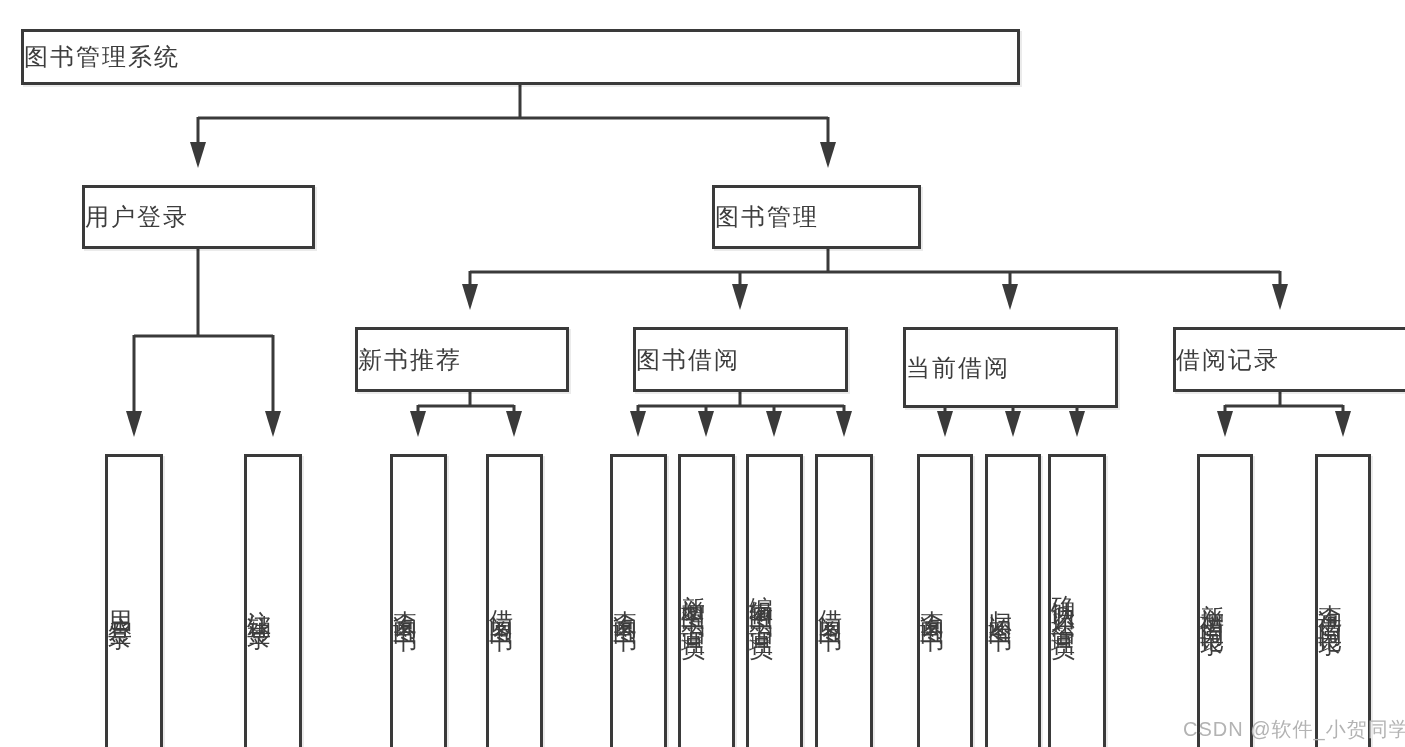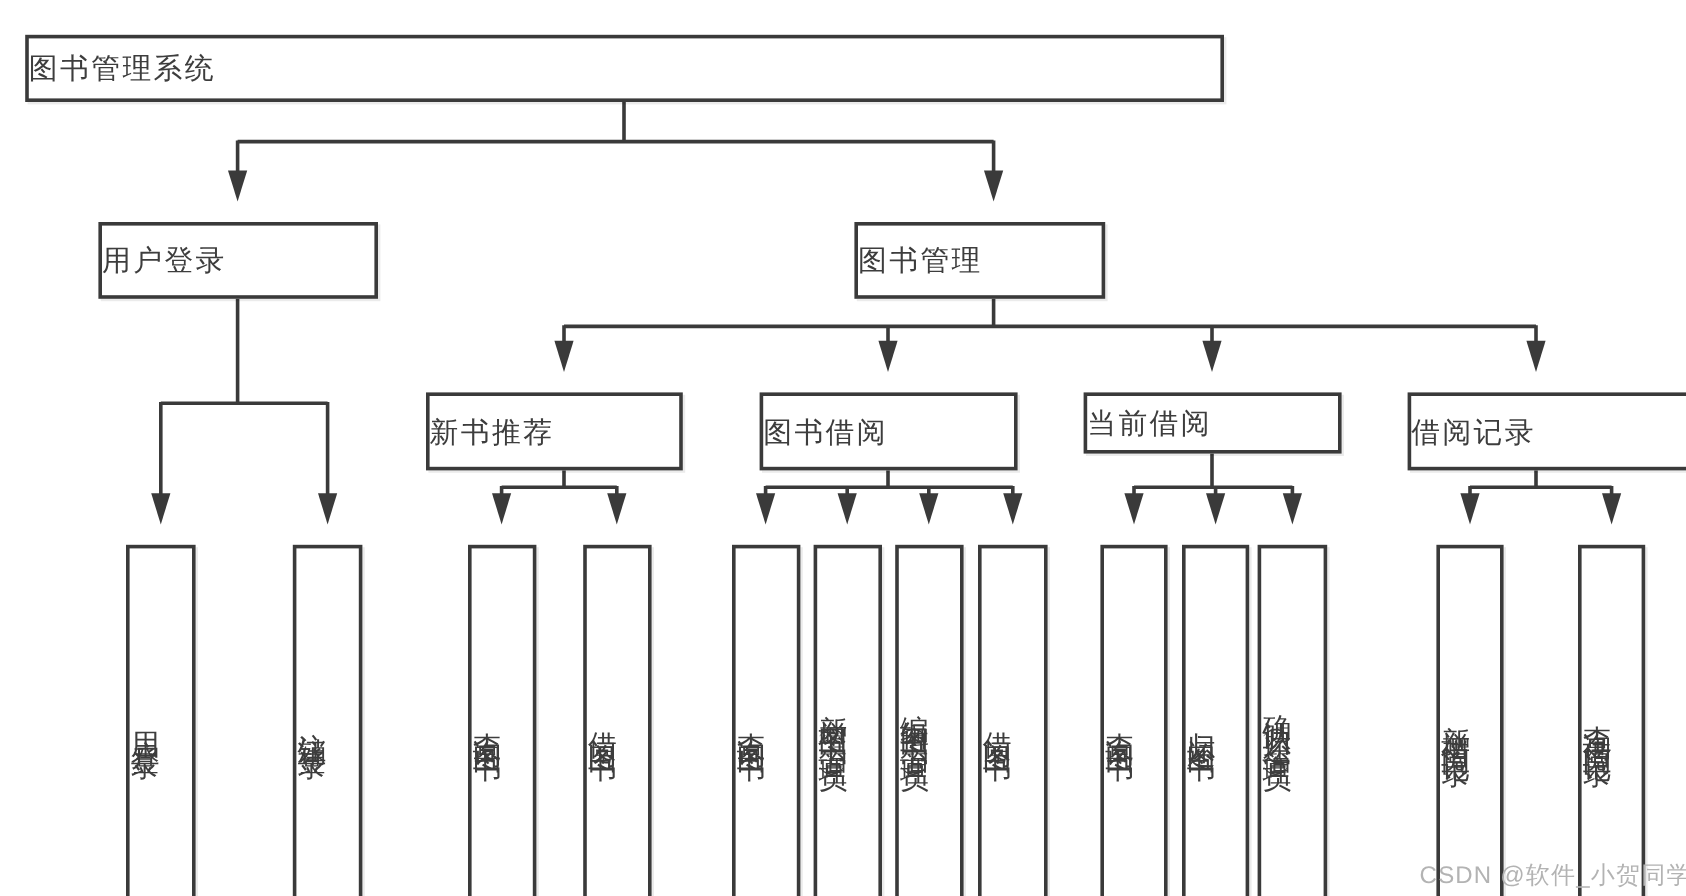--- a/index.html
+++ b/index.html
@@ -120,21 +120,21 @@
   <div class="node hbox" style="left:712px;top:169px;width:209px;height:64px">
     <span class="label">图书管理</span>
   </div>
 
   <div class="node hbox" style="left:355px;top:311px;width:214px;height:65px">
     <span class="label">新书推荐</span>
   </div>
   <div class="node hbox" style="left:633px;top:311px;width:215px;height:65px">
     <span class="label">图书借阅</span>
   </div>
-  <div class="node hbox" style="left:903px;top:311px;width:215px;height:51px">
+  <div class="node hbox" style="left:903px;top:311px;width:215px;height:81px">
     <span class="label">当前借阅</span>
   </div>
   <div class="node hbox" style="left:1173px;top:311px;width:255px;height:65px">
     <span class="label">借阅记录</span>
   </div>
 
   <div class="node vbox" style="left:105px;top:438px;width:58px;height:297px">
     <span class="label">用户登录</span>
   </div>
   <div class="node vbox" style="left:244px;top:438px;width:58px;height:297px">

